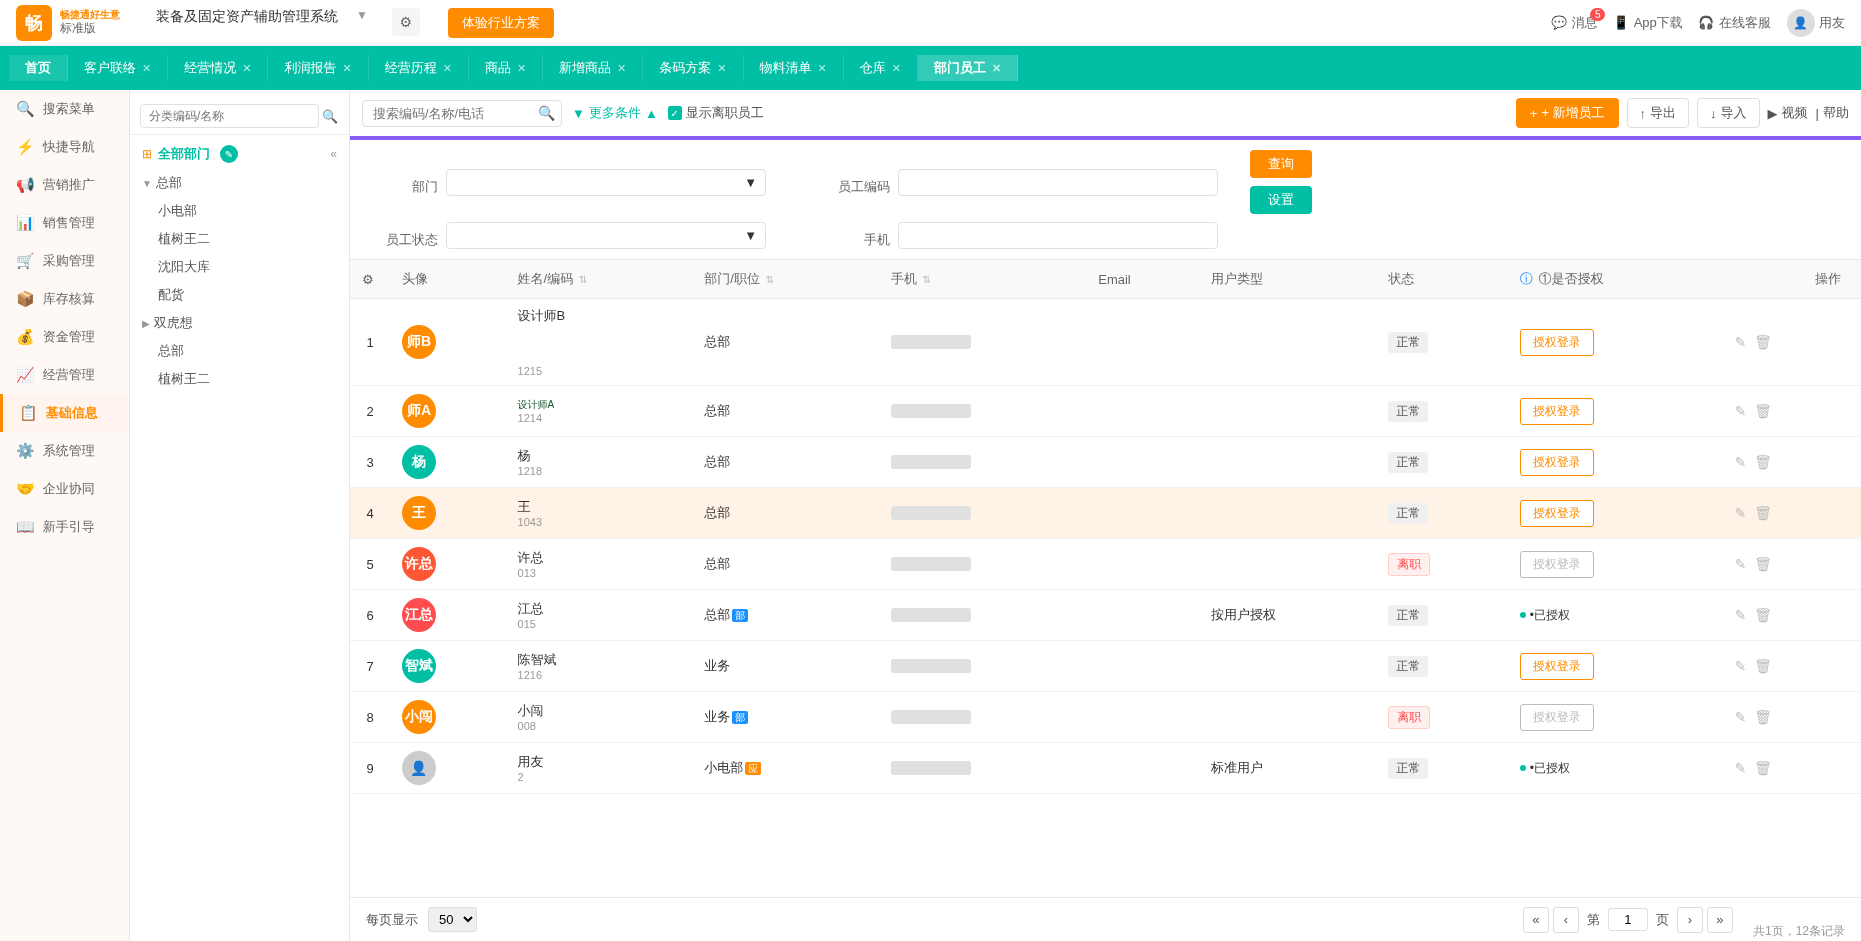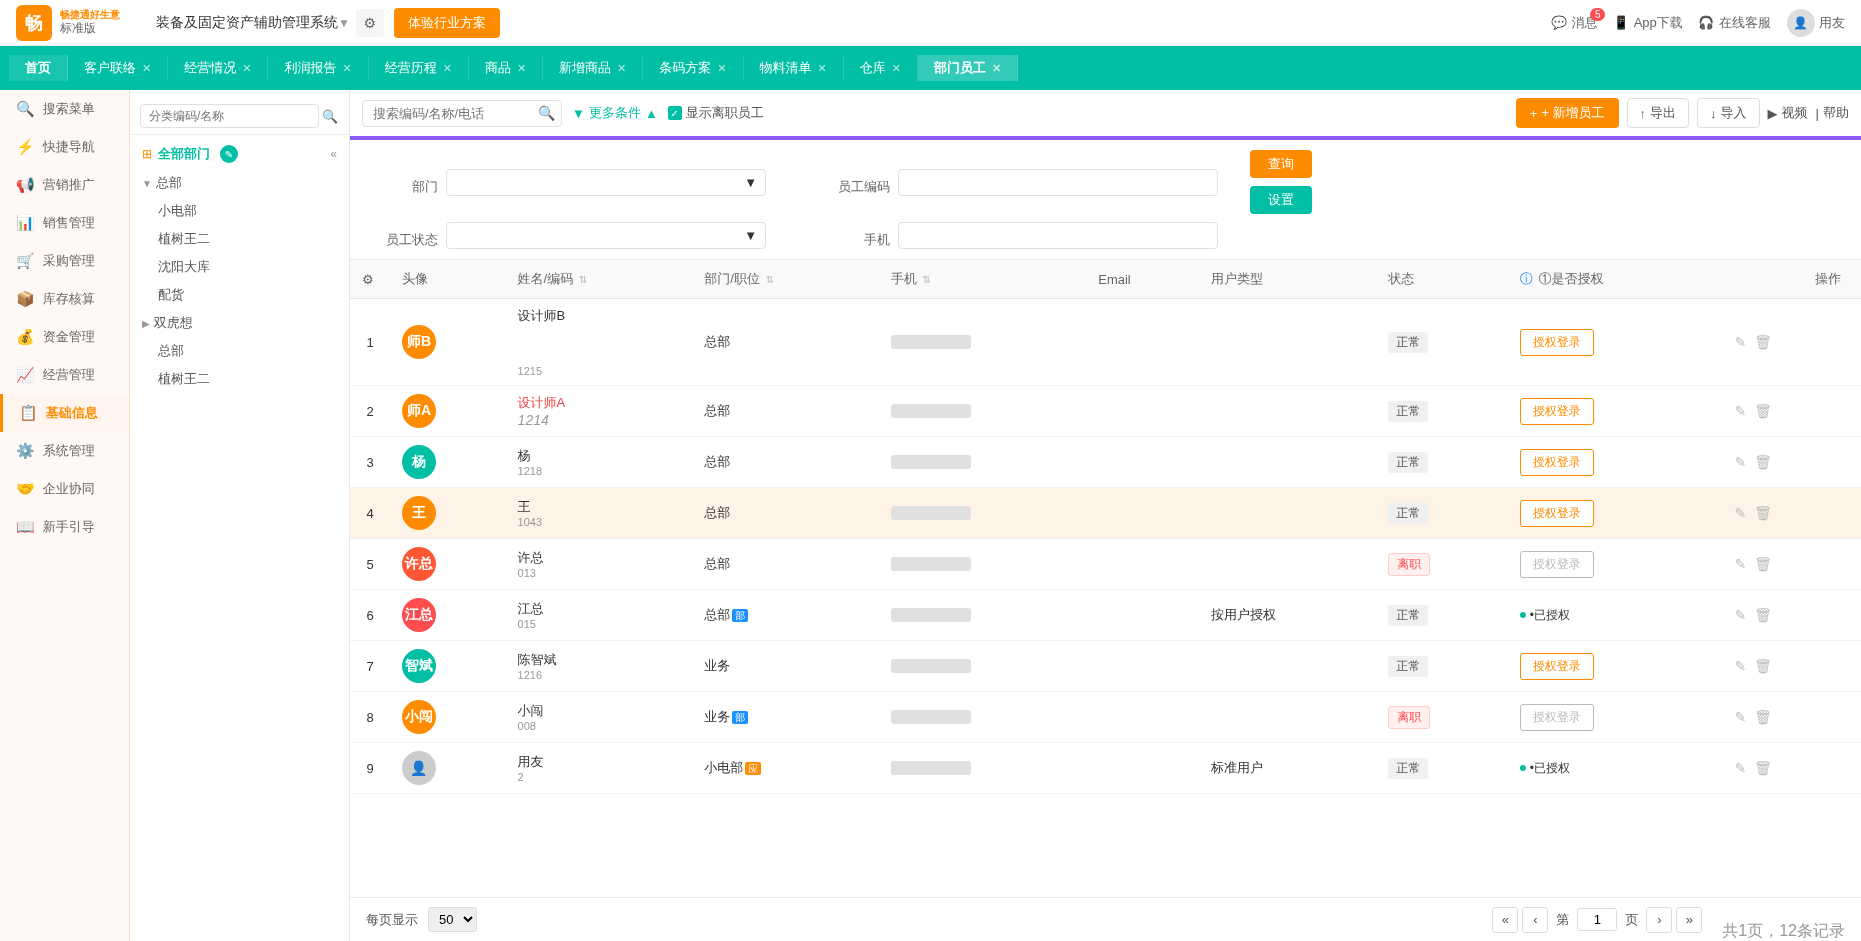--- a/index.html
+++ b/index.html
@@ -4,21 +4,21 @@
   <style>
     * { margin: 0; padding: 0; box-sizing: border-box; }
     body { font-family: 'Microsoft YaHei', Arial, sans-serif; font-size: 13px; background: #f5f5f5; color: #333; width: 1861px; min-height: 941px; overflow-x: hidden; }
 
     
     .top-bar { height: 46px; background: #fff; display: flex; align-items: center; padding: 0 16px; border-bottom: 1px solid #eee; position: relative; }
     .logo-area { display: flex; align-items: center; gap: 8px; width: 130px; }
     .logo-icon { width: 36px; height: 36px; background: #ff8c00; border-radius: 6px; display: flex; align-items: center; justify-content: center; color: white; font-size: 18px; font-weight: bold; }
     .logo-text { font-size: 12px; color: #666; line-height: 1.3; }
     .logo-text .brand { color: #ff8c00; font-weight: bold; font-size: 10px; }
-    .system-title { flex: 1; display: flex; align-items: center; gap: 0; margin-left: 10px; }
+    .system-title { flex: 1; display: flex; align-items: flex-start; gap: 18px; margin-left: 10px; }
     .system-title span { font-size: 14px; color: #333; }
     .system-title .arrow { color: #999; font-size: 12px; }
     .gear-btn { width: 28px; height: 28px; background: #f5f5f5; border-radius: 4px; display: flex; align-items: center; justify-content: center; cursor: pointer; font-size: 14px; color: #666; margin-left: 6px; }
     .trial-btn { background: #ff8c00; color: white; padding: 6px 14px; border-radius: 4px; font-size: 13px; cursor: pointer; border: none; margin-left: 10px; }
     .top-right { display: flex; align-items: center; gap: 16px; margin-left: auto; }
     .top-right-item { display: flex; align-items: center; gap: 4px; color: #666; font-size: 13px; cursor: pointer; position: relative; }
     .badge { background: #ff4d4f; color: white; font-size: 10px; border-radius: 8px; padding: 1px 5px; position: absolute; top: -6px; right: -8px; }
     .avatar-circle { width: 28px; height: 28px; background: #ddd; border-radius: 50%; display: flex; align-items: center; justify-content: center; color: #999; font-size: 12px; }
 
     
@@ -92,21 +92,21 @@
     .blurred-text { background: #e0e0e0; color: #e0e0e0; border-radius: 3px; min-width: 80px; height: 14px; display: inline-block; }
     .dept-blue-badge { background: #1890ff; color: white; font-size: 10px; padding: 1px 3px; border-radius: 2px; margin-left: 2px; }
     .dept-orange-badge { background: #ff8c00; color: white; font-size: 10px; padding: 1px 3px; border-radius: 2px; margin-left: 2px; }
 
     
     .table-footer { height: 44px; background: #fff; border-top: 1px solid #e8e8e8; display: flex; align-items: center; padding: 0 16px; gap: 10px; font-size: 13px; color: #555; }
     .page-size-select { border: 1px solid #ddd; border-radius: 3px; padding: 3px 6px; font-size: 13px; }
     .page-nav { display: flex; align-items: center; gap: 4px; margin-left: auto; }
     .page-btn { width: 26px; height: 26px; border: 1px solid #ddd; border-radius: 3px; display: flex; align-items: center; justify-content: center; cursor: pointer; color: #555; background: white; }
     .page-input { width: 40px; border: 1px solid #ddd; border-radius: 3px; padding: 3px 6px; text-align: center; font-size: 13px; }
-    .total-info { color: #999; font-size: 16px; margin-top: 24px; }
+    .total-info { color: #999; font-size: 12px; margin-top: 24px; }
 
     
     .body-area { display: flex; flex: 1; overflow: hidden; }
 
     
     .nav-sidebar { width: 130px; background: #fff9f5; border-right: 1px solid #ffe0cc; flex-shrink: 0; display: flex; flex-direction: column; }
     .nav-sidebar-item { padding: 10px 8px 10px 16px; cursor: pointer; color: #666; font-size: 13px; display: flex; align-items: center; gap: 8px; }
     .nav-sidebar-item.active { color: #ff8c00; background: #fff5ee; font-weight: bold; border-left: 3px solid #ff8c00; }
     .nav-sidebar-item .nav-icon { font-size: 15px; }
   </style>
@@ -400,22 +400,22 @@
                     <span class="op-btn">🗑</span>
                   </div>
                 </td>
               </tr>
               <tr>
                 <td style="text-align: center;">2</td>
                 <td>
                   <div class="avatar-badge" style="background: rgb(255, 140, 0);">师A</div>
                 </td>
                 <td>
-                  <div style="font-size:13px;color:#ef4444;">设计师A</div>
-                  <div style="font-size:14px;color:#999;font-style:italic;">1214</div>
+                  <div style="font-size:10px;color:#14532d;">设计师A</div>
+                  <div style="font-size:11px;color:#999;">1214</div>
                 </td>
                 <td>总部</td>
                 <td><span class="blurred-text">***********</span></td>
                 <td></td>
                 <td></td>
                 <td><span class="status-badge status-normal">正常</span></td>
                 <td><button class="auth-btn">授权登录</button></td>
                 <td style="text-align: right; padding-right: 20px;">
                   <div class="op-btns">
                     <span class="op-btn">✎</span>

